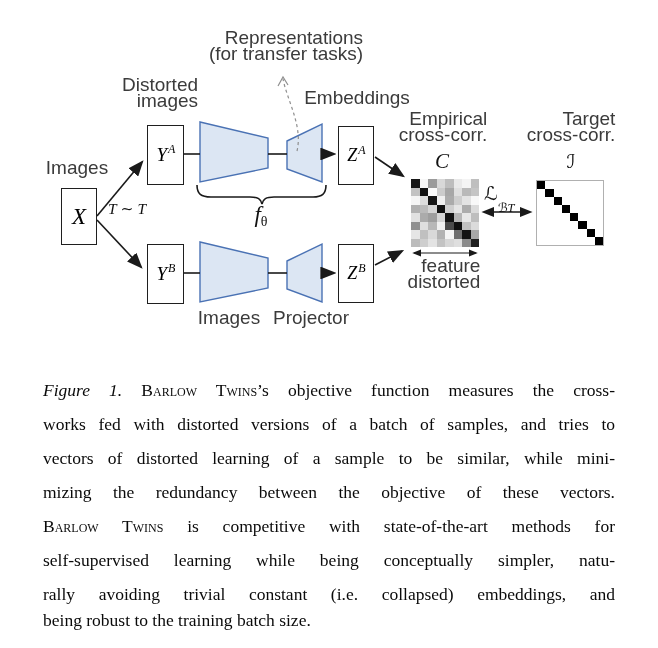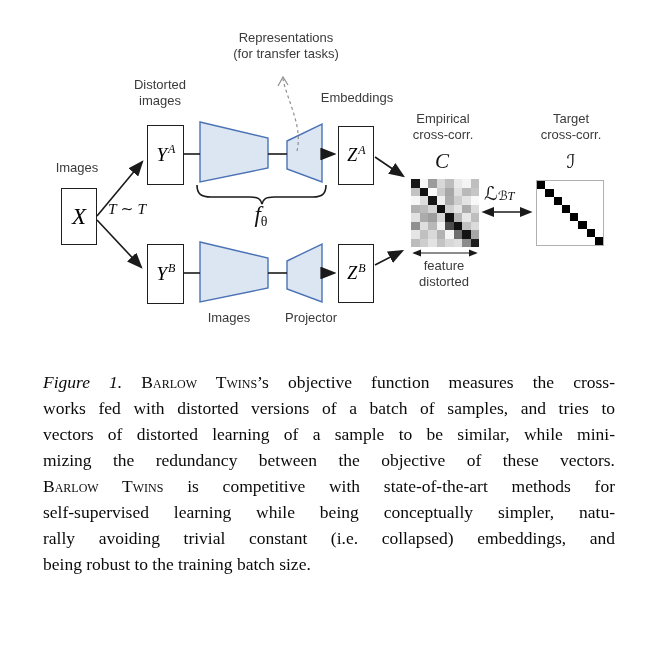--- a/index.html
+++ b/index.html
@@ -1,37 +1,37 @@
 <!DOCTYPE html>
 <html><head>
 <meta charset="utf-8">
 <style>
   html,body{margin:0;padding:0;background:#ffffff;}
   .stage{position:relative;width:658px;height:648px;background:#ffffff;overflow:hidden;
          font-family:"Liberation Sans",sans-serif;}
   .shapes{position:absolute;left:0;top:0;pointer-events:none;}
-  .lbl{position:absolute;color:#3b3b3b;font-size:13px;line-height:16px;text-align:center;
+  .lbl{position:absolute;color:#3b3b3b;font-size:19px;line-height:16px;text-align:right;
        transform:translateX(-50%);white-space:nowrap;}
   .box{position:absolute;background:#ffffff;border:1.4px solid #1f1f1f;display:flex;
        align-items:center;justify-content:center;
        font-family:"Liberation Serif","DejaVu Serif",serif;}
   .mi{font-style:italic;}
   .box sup{font-style:italic;font-size:12px;line-height:0;position:relative;top:-6px;left:1px;
        font-family:"Liberation Serif","DejaVu Serif",serif;}
   .math{position:absolute;font-family:"Liberation Serif","DejaVu Serif",serif;color:#111;
        white-space:nowrap;}
   .script{font-family:"DejaVu Sans","DejaVu Serif",serif;}
-  .sub{font-size:12.5px;position:relative;top:0;}
+  .sub{font-size:12.5px;position:relative;top:12px;}
   .matrix{position:absolute;display:grid;}
   .matrix div{width:100%;height:100%;}
   .caption{position:absolute;left:43px;top:369px;width:572px;
        font-family:"Liberation Serif","DejaVu Serif",serif;font-size:17.5px;line-height:26px;
        color:#0a0a0a;}
   .cap-line{height:26px;}
-  .cap-line.j{text-align:justify;text-align-last:justify;}
+  .cap-line.j{text-align:justify;text-align-last:justify;margin-top:8px;}
   .cap-line .i{font-style:italic;}
   .cap-line .sc{font-variant:small-caps;}
 </style>
 </head>
 <body>
 
 <div class="stage">
 
   <svg class="shapes" width="658" height="648" viewBox="0 0 658 648">
     <defs>

